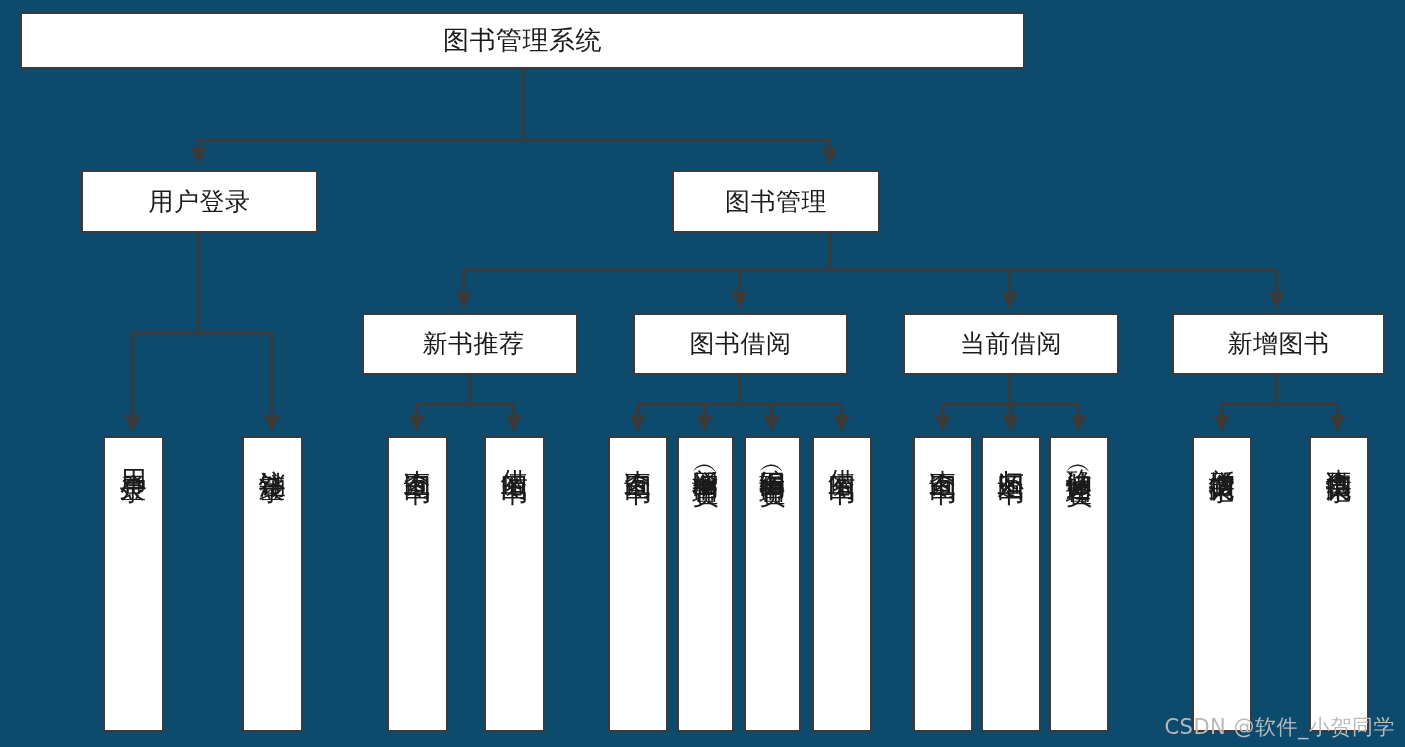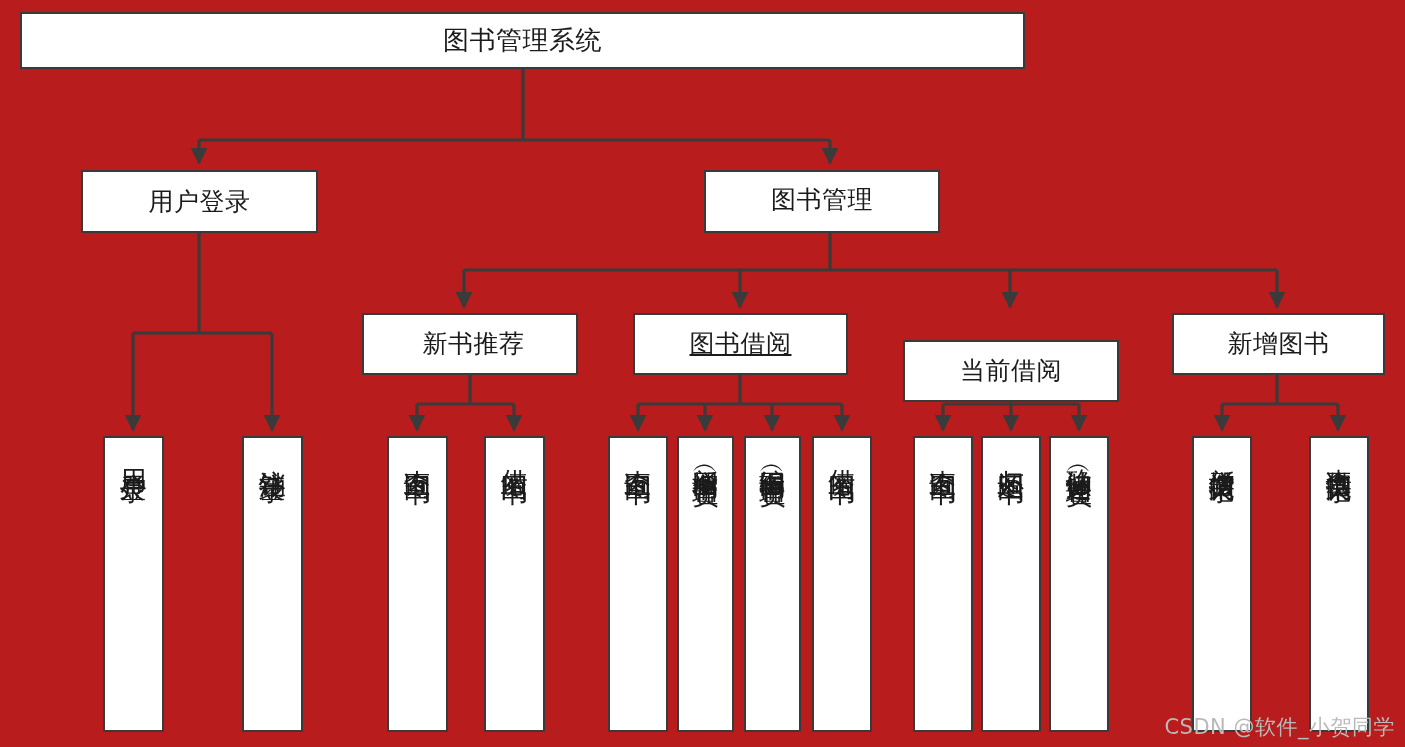--- a/index.html
+++ b/index.html
@@ -7,21 +7,21 @@
     padding: 0;
     background: #ffffff;
   }
   body {
     font-family: "DejaVu Sans", "Liberation Sans", sans-serif;
   }
   #canvas {
     position: relative;
     width: 1405px;
     height: 747px;
-    background: #b91c1c;
+    background: #0c4a6e;
     overflow: hidden;
   }
   #edges {
     position: absolute;
     left: 0;
     top: 0;
     width: 1405px;
     height: 747px;
     pointer-events: none;
   }
@@ -131,31 +131,31 @@
     </g>
   </svg>
 
   <div class="node h root" style="left:20px; top:12px; width:1005px; height:57px;">
     <span class="label">图书管理系统</span>
   </div>
 
   <div class="node h" style="left:81px; top:170px; width:237px; height:63px;">
     <span class="label">用户登录</span>
   </div>
-  <div class="node h" style="left:704px; top:170px; width:236px; height:63px;font-family:Liberation Mono, monospace;">
+  <div class="node h" style="left:672px; top:170px; width:208px; height:63px;">
     <span class="label">图书管理</span>
   </div>
 
   <div class="node h" style="left:362px; top:313px; width:216px; height:62px;padding-left:7px;">
     <span class="label">新书推荐</span>
   </div>
-  <div class="node h" style="left:633px; top:313px; width:215px; height:62px;text-decoration:underline;">
+  <div class="node h" style="left:633px; top:313px; width:215px; height:62px;">
     <span class="label">图书借阅</span>
   </div>
-  <div class="node h" style="left:903px; top:313px; width:216px; height:62px;margin-top:27px;">
+  <div class="node h" style="left:903px; top:313px; width:216px; height:62px;">
     <span class="label">当前借阅</span>
   </div>
   <div class="node h" style="left:1172px; top:313px; width:213px; height:62px;">
     <span class="label">新增图书</span>
   </div>
 
   <div class="node v" style="left:103px; top:436px; width:61px; height:296px;">
     <span class="label">用户登录</span>
   </div>
   <div class="node v" style="left:242px; top:436px; width:61px; height:296px;">

